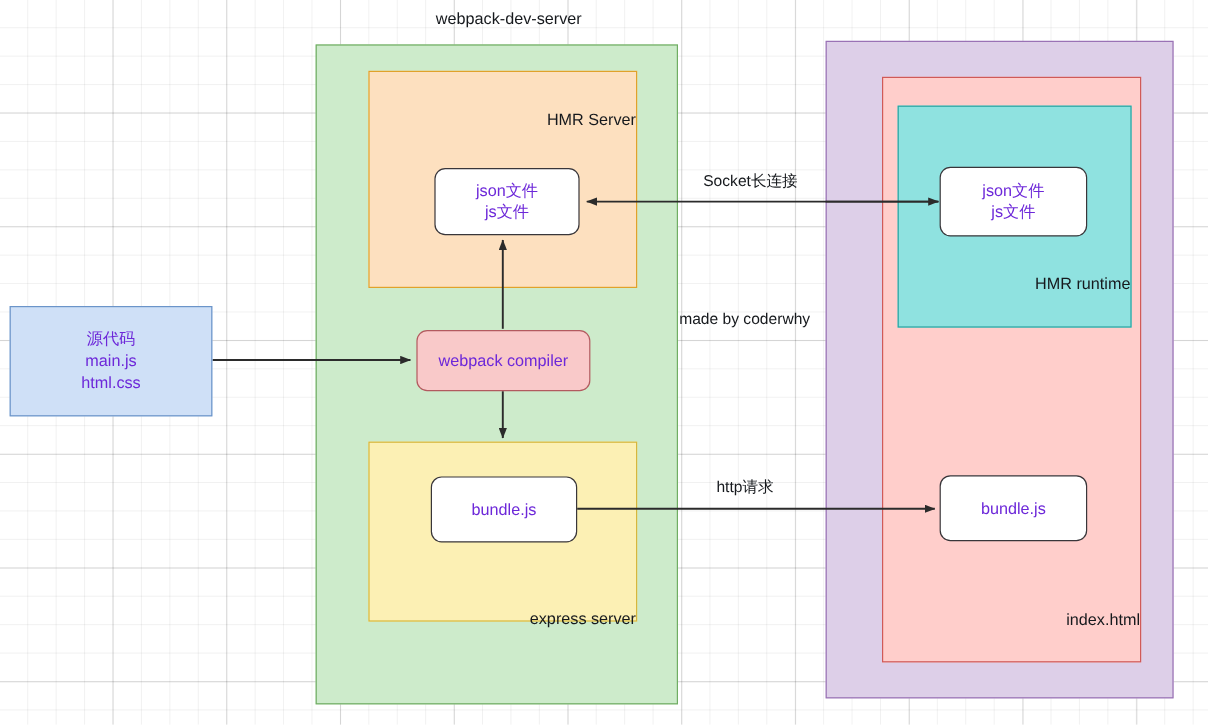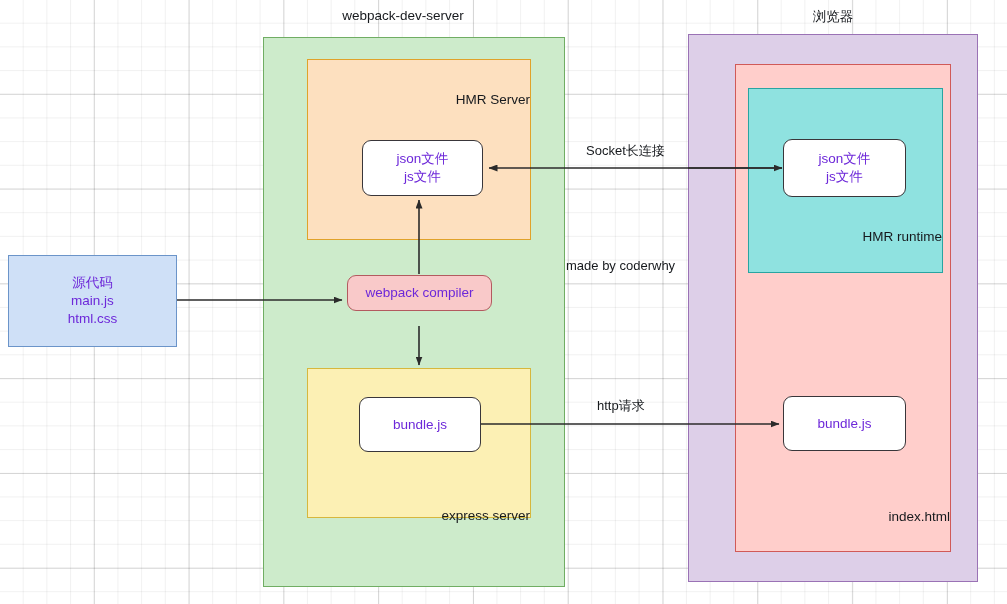--- a/index.html
+++ b/index.html
@@ -104,23 +104,22 @@
     width: 1007px;
     height: 604px;
     pointer-events: none;
   }
 </style>
 </head>
 <body>
 
 <div id="canvas">
 
-  <div class="title-text" style="left:252px; top:8px; width:302px; text-align:center;">webpack-dev-server</div>
+  <div class="title-text" style="left:273px; top:8px; width:302px; text-align:center;">webpack-dev-server</div>
 
-  <div class="title-text" style="left:688px; top:8px; width:290px; text-align:center;">浏览器</div>
 
   <div class="container-box box-green" style="left:263px; top:37px; width:302px; height:550px;"></div>
 
   <div class="container-box box-orange" style="left:307px; top:59px; width:224px; height:181px;">
     <div class="container-label" style="top:32px;">HMR Server</div>
   </div>
 
   <div class="container-box box-yellow" style="left:307px; top:368px; width:224px; height:150px;">
     <div class="container-label" style="top:139px;">express server</div>
   </div>
@@ -155,21 +154,21 @@
     <line x1="688" y1="168" x2="782" y2="168" stroke="#2b2b2b" stroke-width="1.6" marker-end="url(#arrowhead)"></line>
   </svg>
 
   <div class="node node-source" style="left:8px; top:255px; width:169px; height:92px;">源代码
 main.js
 html.css</div>
 
   <div class="node node-rounded" style="left:362px; top:140px; width:121px; height:56px;">json文件
 js文件</div>
 
-  <div class="node node-compiler" style="left:347px; top:275px; width:145px; height:36px;">webpack compiler</div>
+  <div class="node node-compiler" style="left:347px; top:275px; width:145px; height:51px;">webpack compiler</div>
 
   <div class="node node-rounded" style="left:359px; top:397px; width:122px; height:55px;">bundle.js</div>
 
   <div class="node node-rounded" style="left:783px; top:139px; width:123px; height:58px;">json文件
 js文件</div>
 
   <div class="node node-rounded" style="left:783px; top:396px; width:123px; height:55px;">bundle.js</div>
 
   <div class="edge-label" style="left:586px; top:142px;">Socket长连接</div>
 

